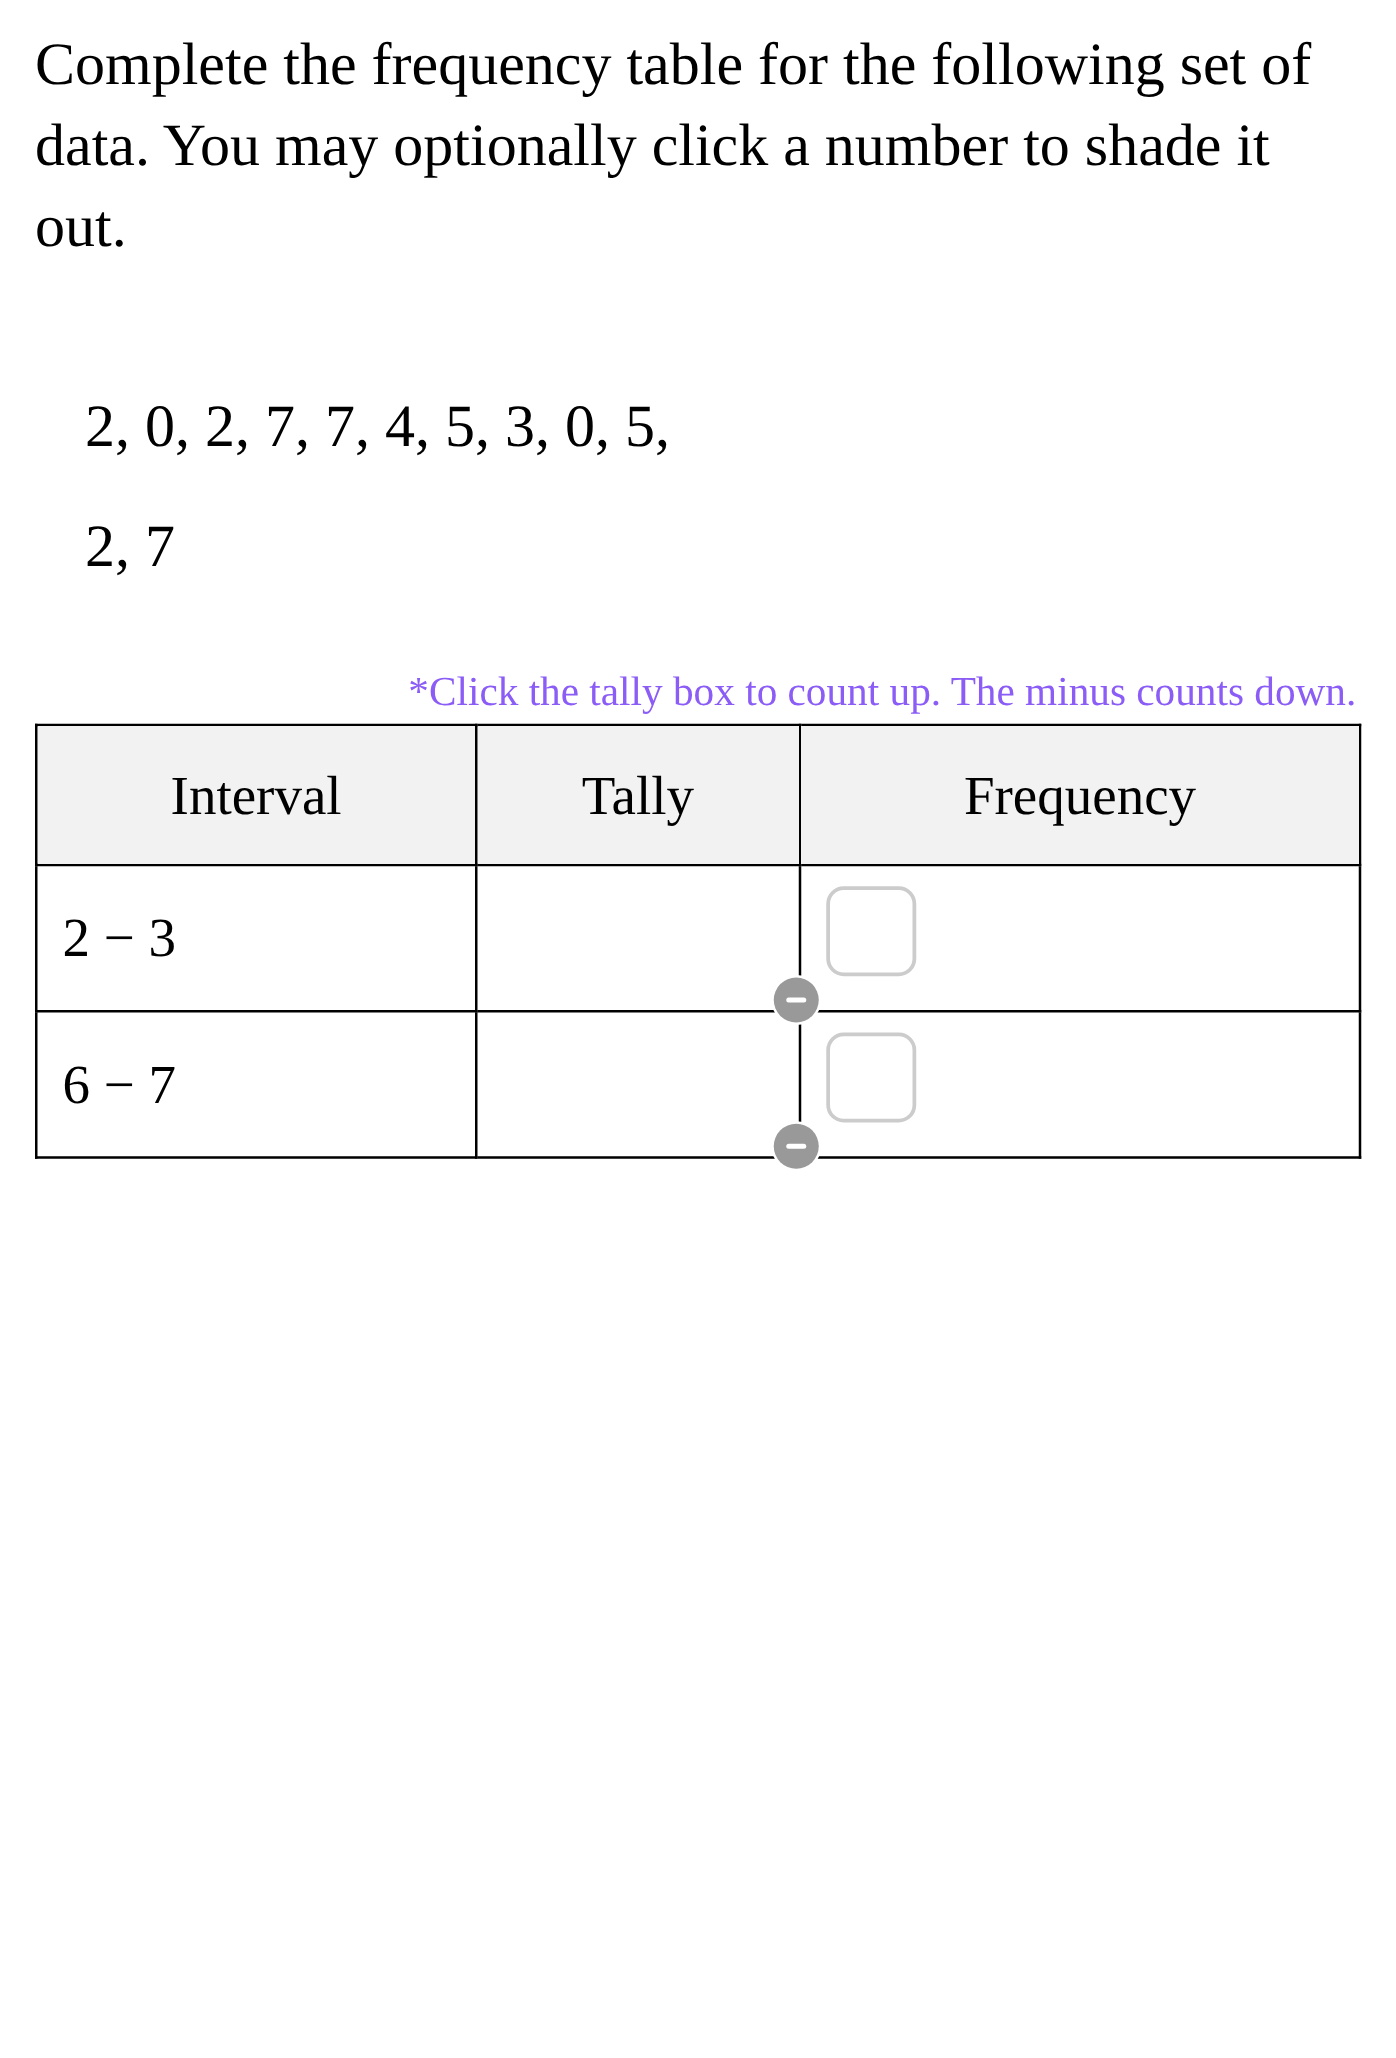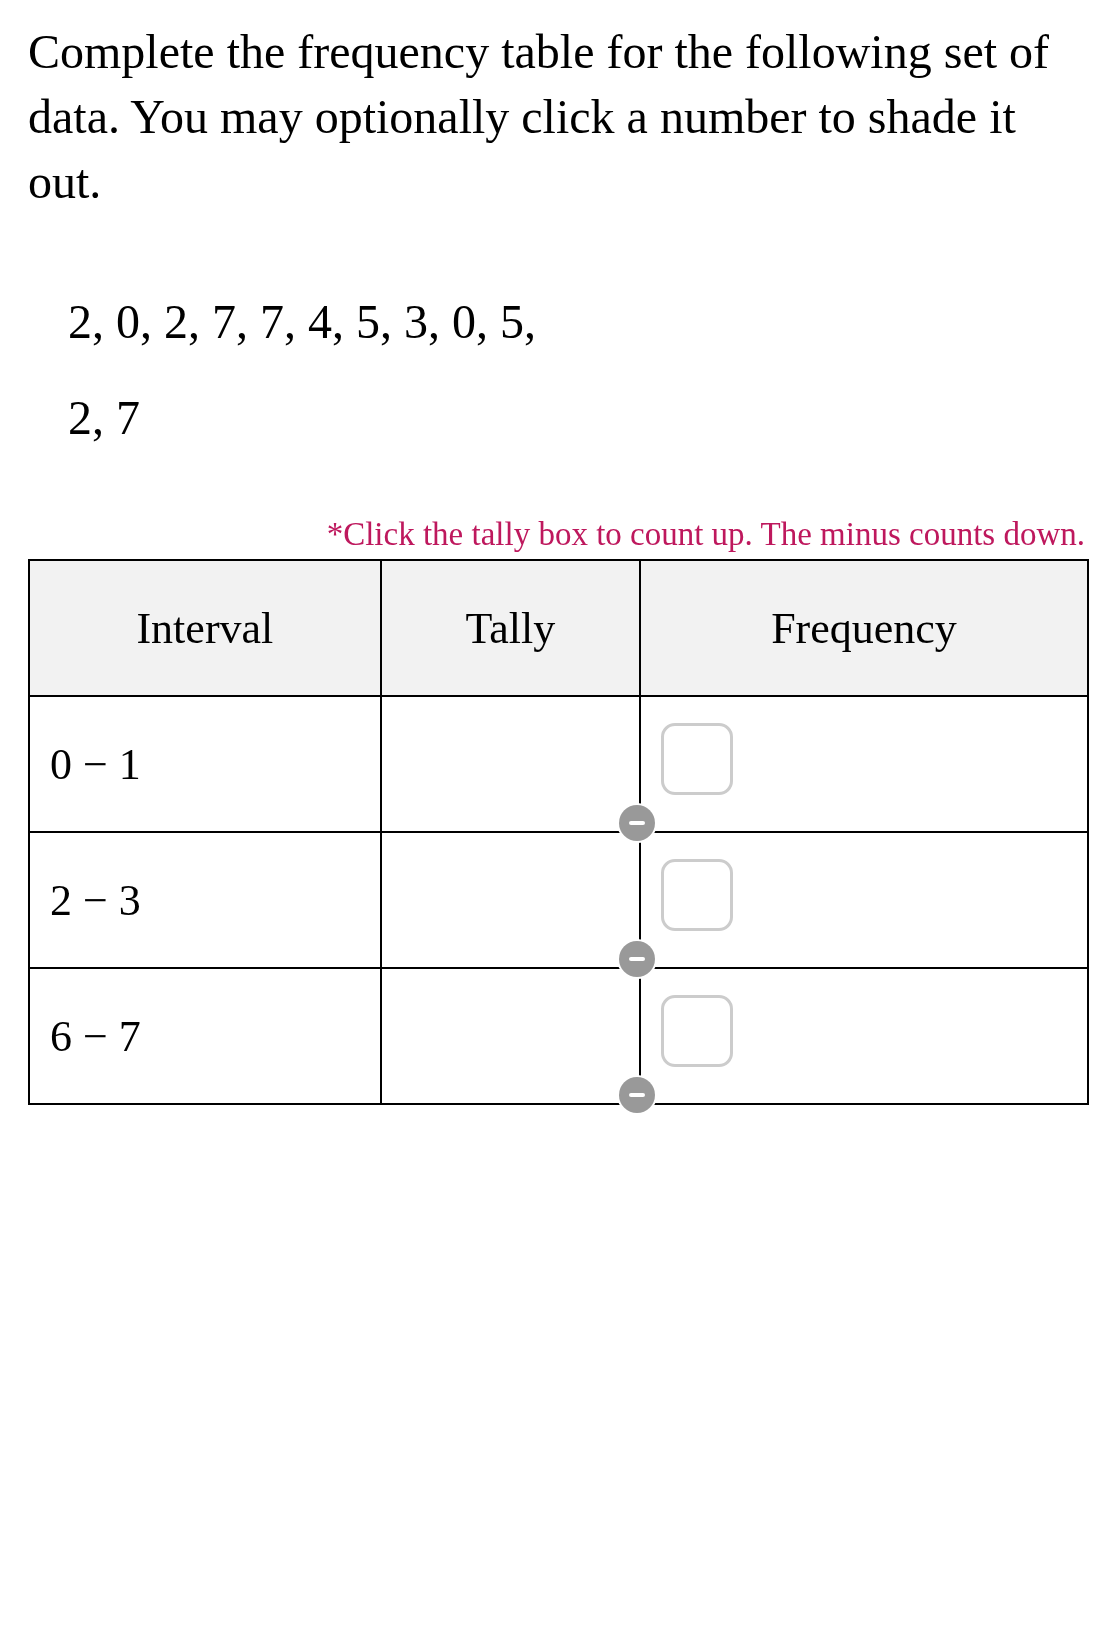--- a/index.html
+++ b/index.html
@@ -7,52 +7,52 @@
     margin: 0;
     padding: 20px 28px;
     font-family: Georgia, 'Times New Roman', serif;
     color: #000;
     background: #fff;
     width: 1117px;
   }
   .prompt {
     font-size: 48px;
     line-height: 1.35;
-    margin-bottom: 60px;
+    margin-bottom: 80px;
   }
   .data-block {
     font-size: 48px;
     line-height: 2.0;
     text-align: left;
     margin: 0 auto 50px auto;
     padding: 0 40px;
   }
   .data-line { display: block; }
   .num {
     display: inline;
     cursor: pointer;
   }
   .hint {
     font-size: 33px;
-    color: #be185d;
+    color: #8b5cf6;
     text-align: right;
     margin: 0 0 6px 0;
     padding-right: 4px;
   }
   table.freq {
     border-collapse: collapse;
     width: 100%;
     font-size: 44px;
   }
   table.freq th, table.freq td {
     border: 2px solid #000;
     padding: 16px 20px;
     text-align: left;
     position: relative;
-    height: 136px;
+    height: 112px;
     vertical-align: middle;
   }
   table.freq th {
     background: #f2f2f2;
     font-weight: normal;
     text-align: center;
   }
   .tally-cell { }
   .minus-btn {
     position: absolute;
@@ -108,30 +108,20 @@
 <table class="freq">
   <thead>
     <tr>
       <th>Interval</th>
       <th>Tally</th>
       <th>Frequency</th>
     </tr>
   </thead>
   <tbody>
     <tr>
-      <td class="interval-cell">0 − 1</td>
-      <td class="tally-cell">
-        <span></span>
-        <span class="minus-btn"></span>
-      </td>
-      <td class="freq-cell">
-        <span class="freq-input"></span>
-      </td>
-    </tr>
-    <tr>
       <td class="interval-cell">2 − 3</td>
       <td class="tally-cell">
         <span></span>
         <span class="minus-btn"></span>
       </td>
       <td class="freq-cell">
         <span class="freq-input"></span>
       </td>
     </tr>
     <tr>

